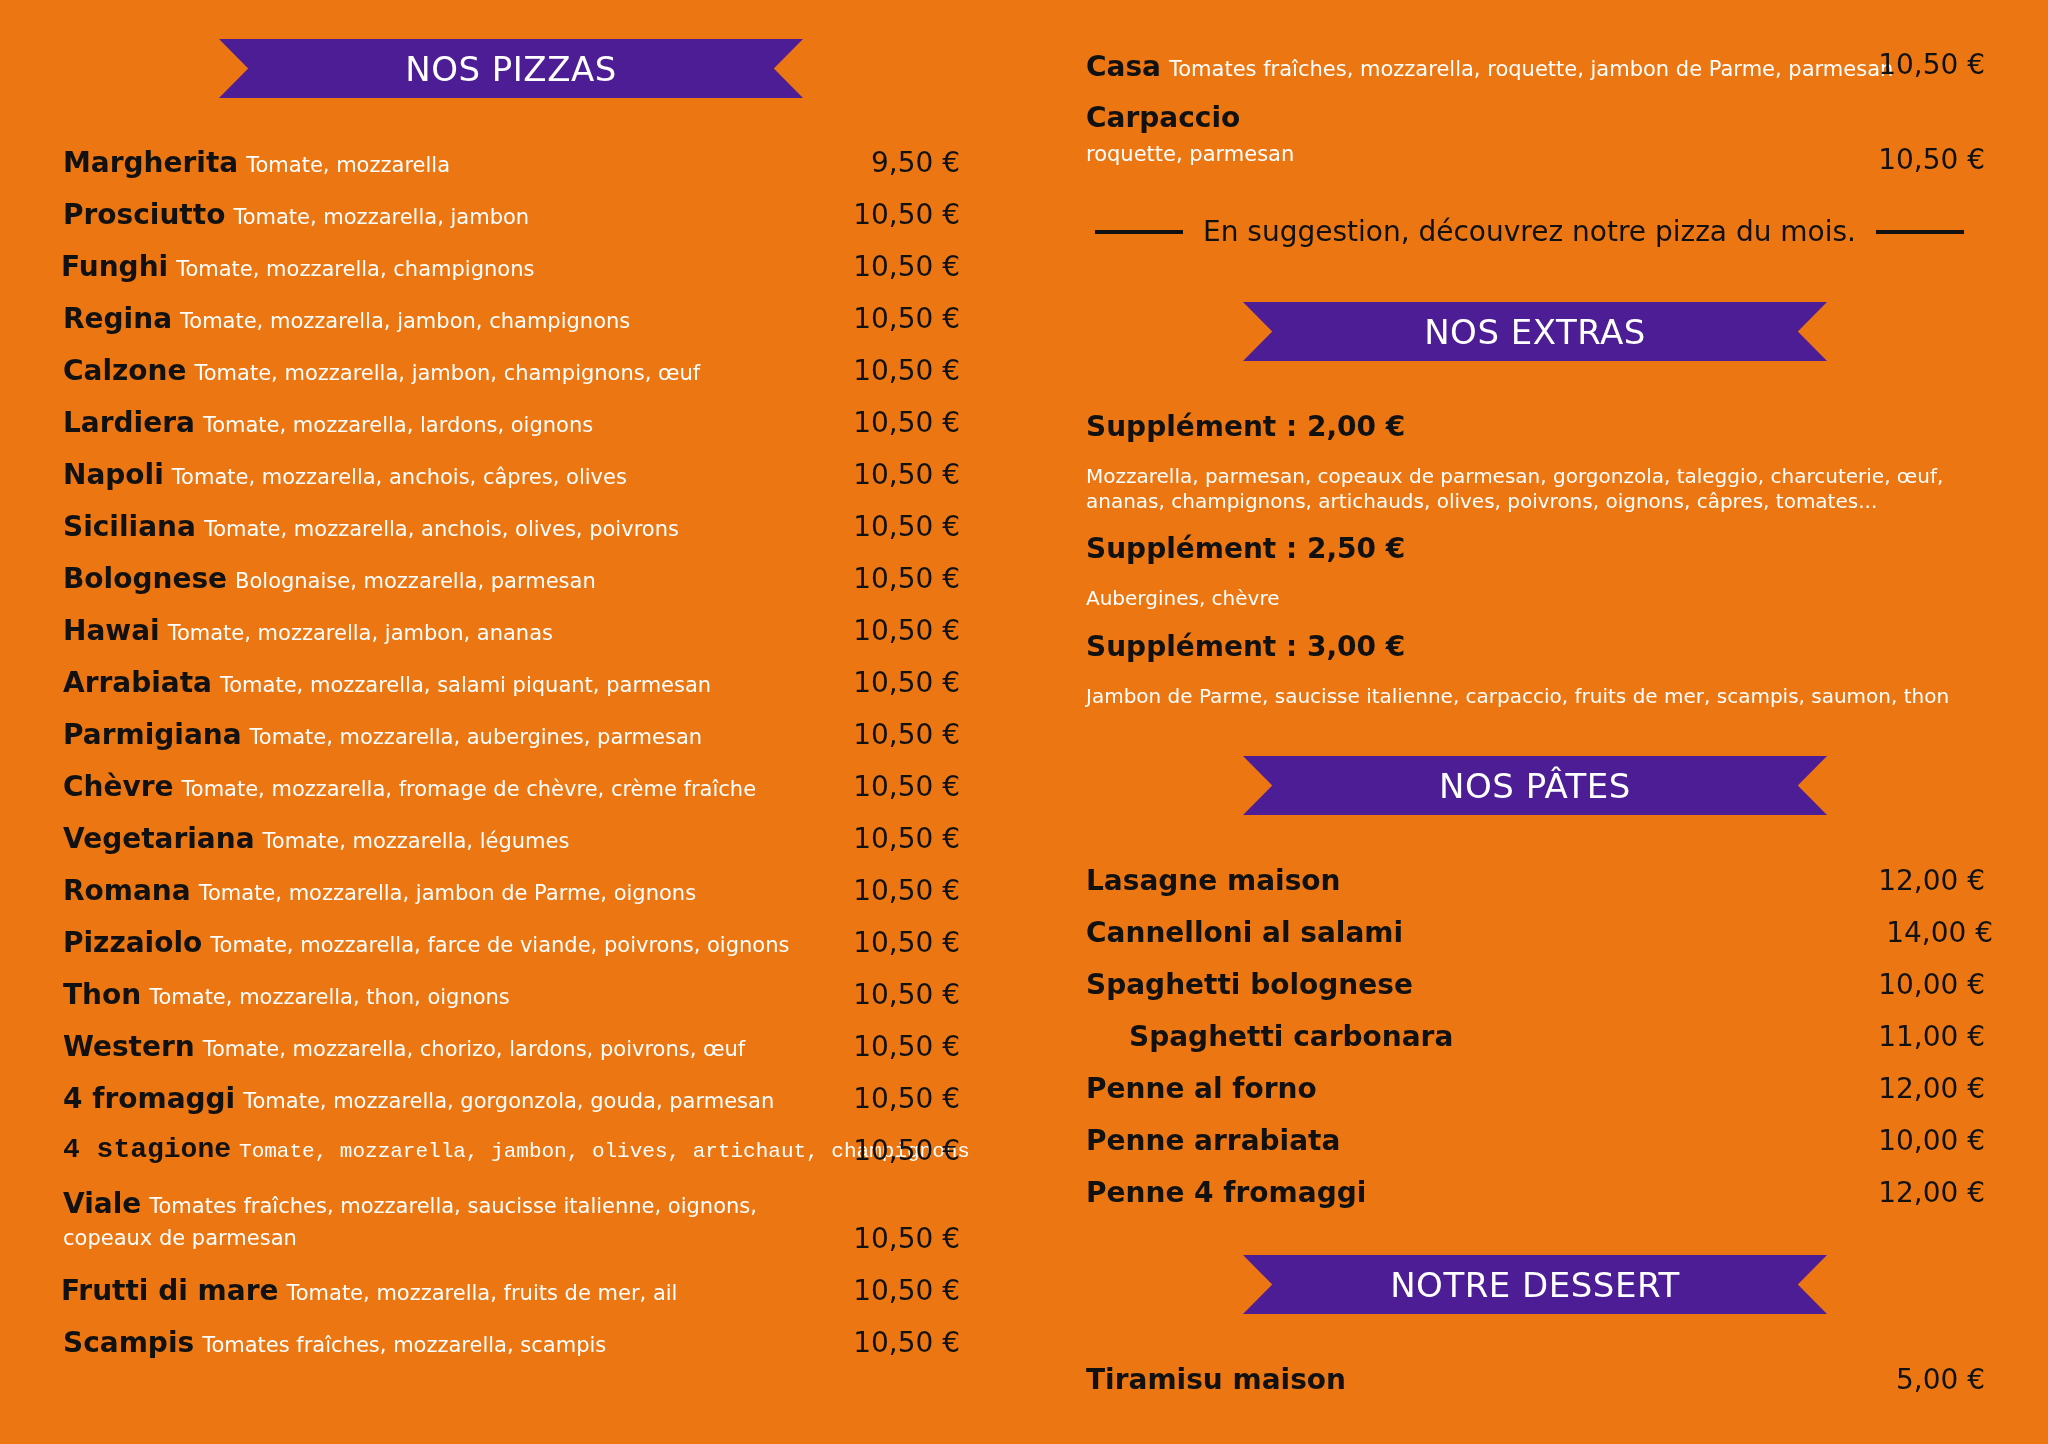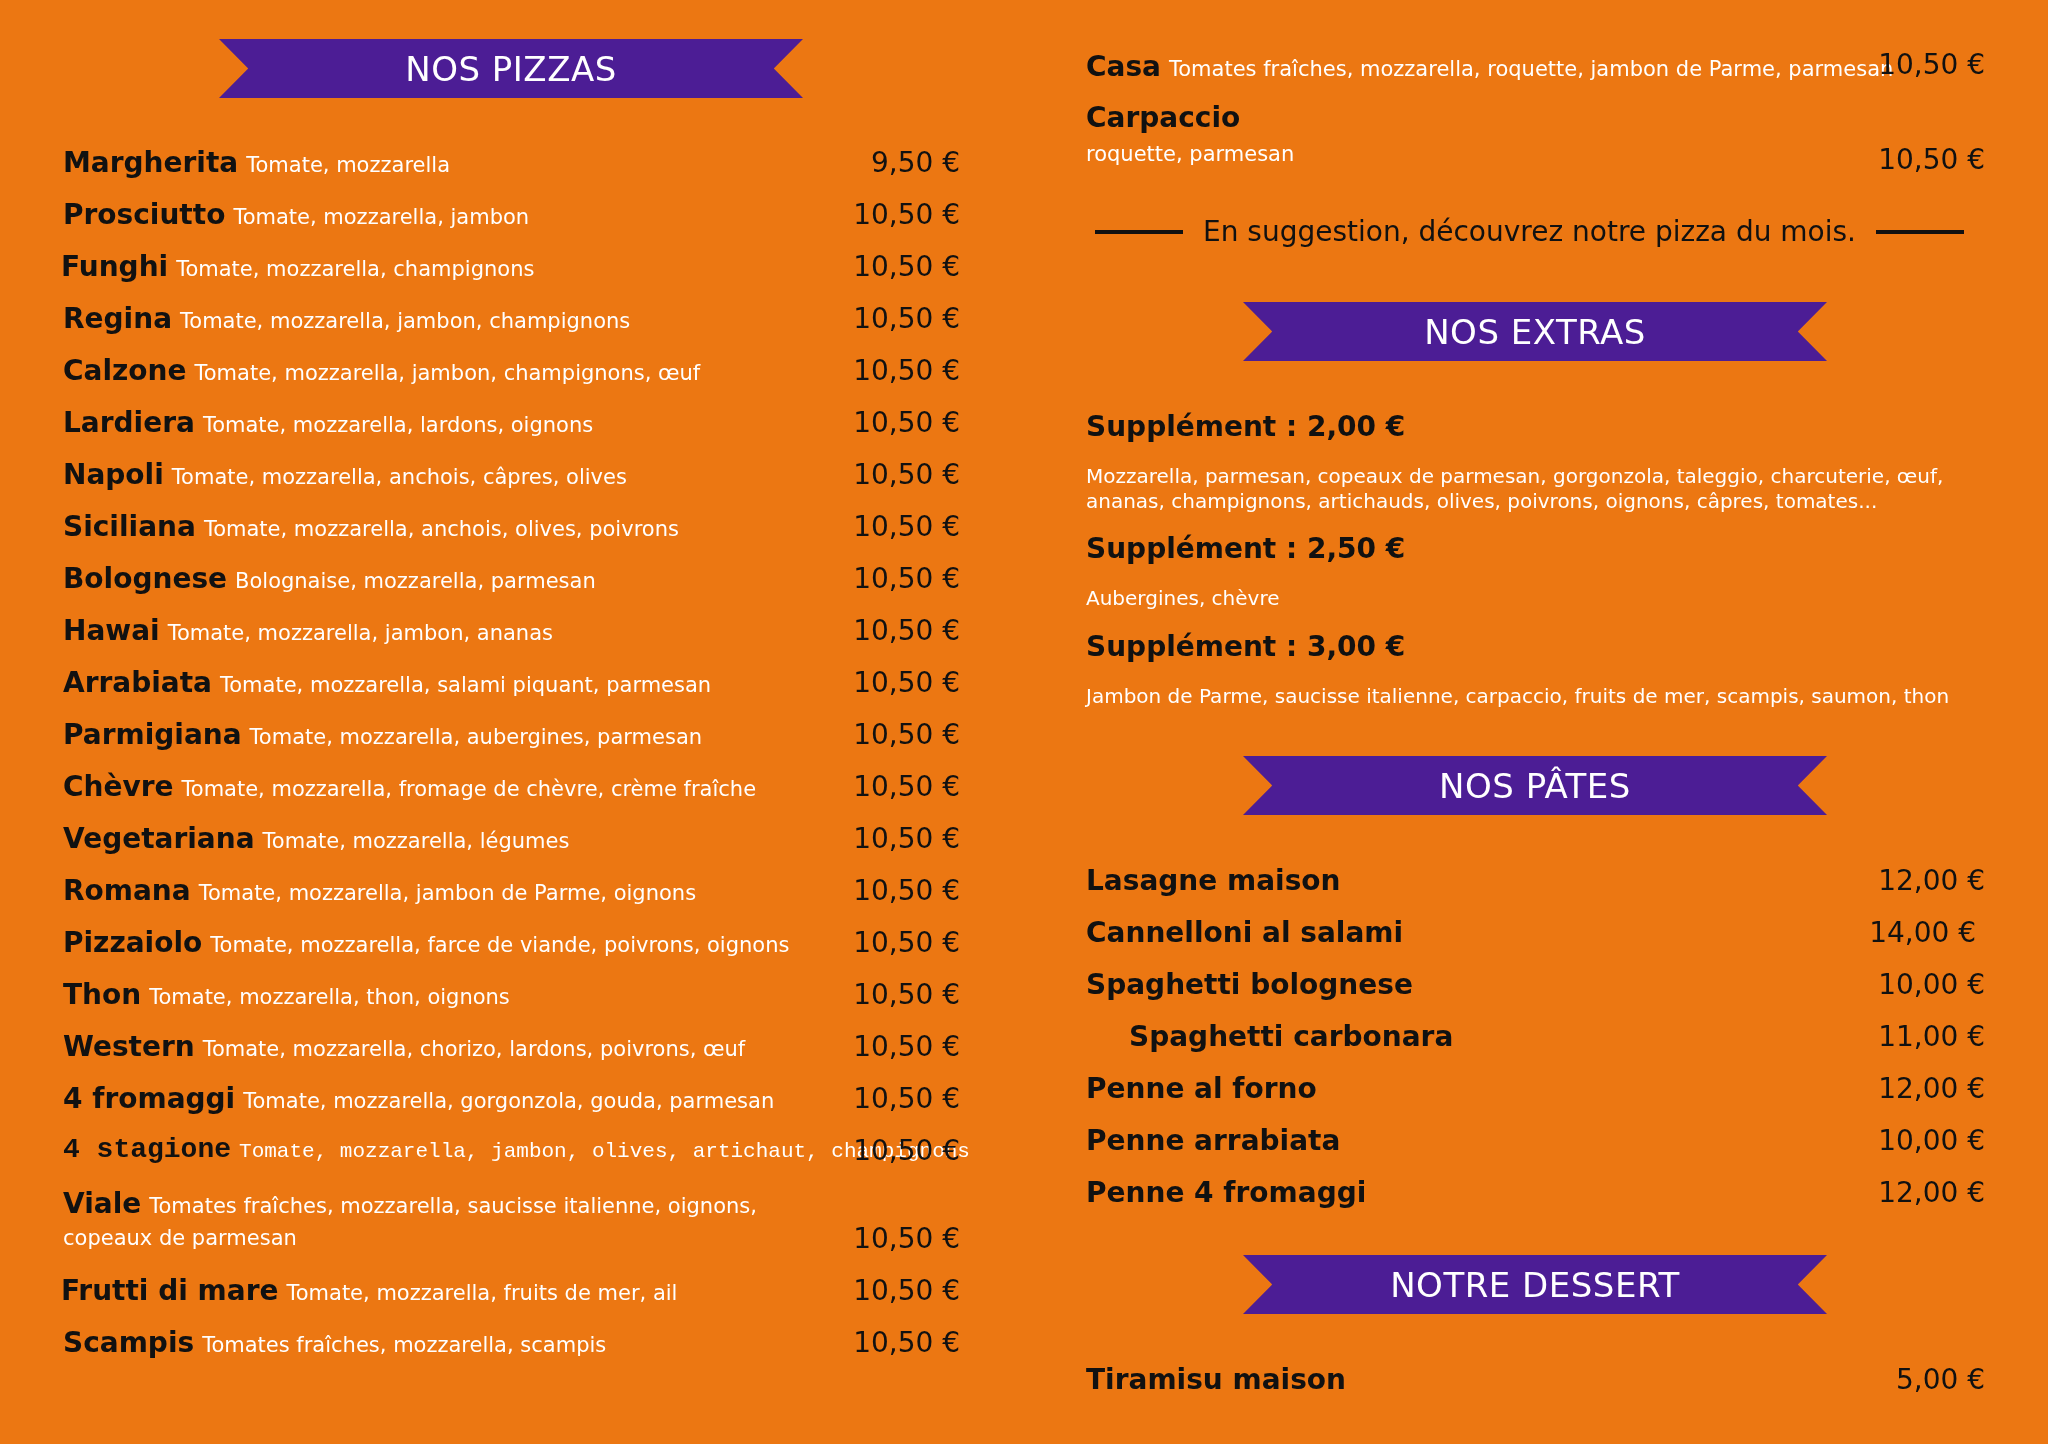--- a/index.html
+++ b/index.html
@@ -201,21 +201,21 @@
   <div class="extra-desc" style="left:1086px; top:684px;">Jambon de Parme, saucisse italienne, carpaccio, fruits de mer, scampis, saumon, thon</div>
 </div>
 
 <div class="banner" style="left:1243px; top:756px; width:584px;">
   <span>NOS PÂTES</span>
 </div>
 <div>
   <div class="lname" style="left:1086px; top:864px;">Lasagne maison</div>
   <div class="price" style="right:63px; top:864px;">12,00 €</div>
   <div class="lname" style="left:1086px; top:916px;">Cannelloni al salami</div>
-  <div class="price" style="right:72px; top:916px;">14,00 €</div>
+  <div class="price" style="right:55px; top:916px;">14,00 €</div>
   <div class="lname" style="left:1086px; top:968px;">Spaghetti bolognese</div>
   <div class="price" style="right:63px; top:968px;">10,00 €</div>
   <div class="lname" style="left:1086px; top:1020px;margin-left:43px;">Spaghetti carbonara</div>
   <div class="price" style="right:63px; top:1020px;">11,00 €</div>
   <div class="lname" style="left:1086px; top:1072px;">Penne al forno</div>
   <div class="price" style="right:63px; top:1072px;">12,00 €</div>
   <div class="lname" style="left:1086px; top:1124px;">Penne arrabiata</div>
   <div class="price" style="right:63px; top:1124px;">10,00 €</div>
   <div class="lname" style="left:1086px; top:1176px;">Penne 4 fromaggi</div>
   <div class="price" style="right:63px; top:1176px;">12,00 €</div>

